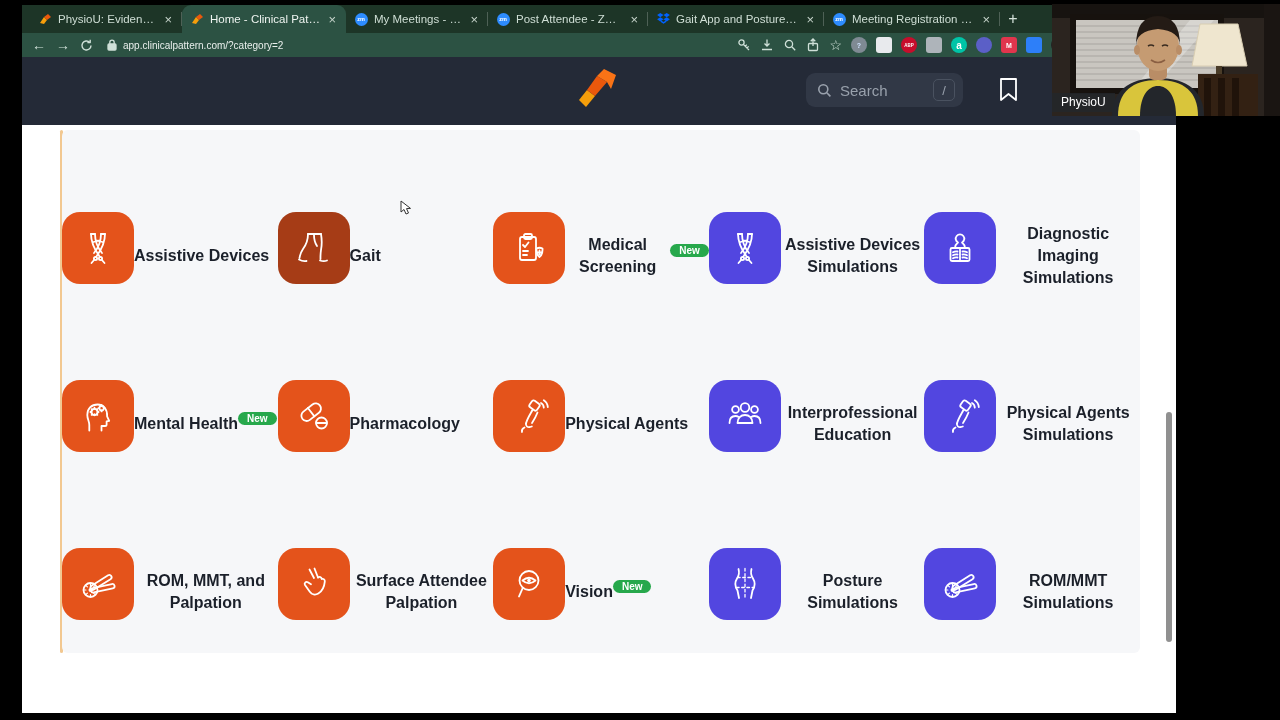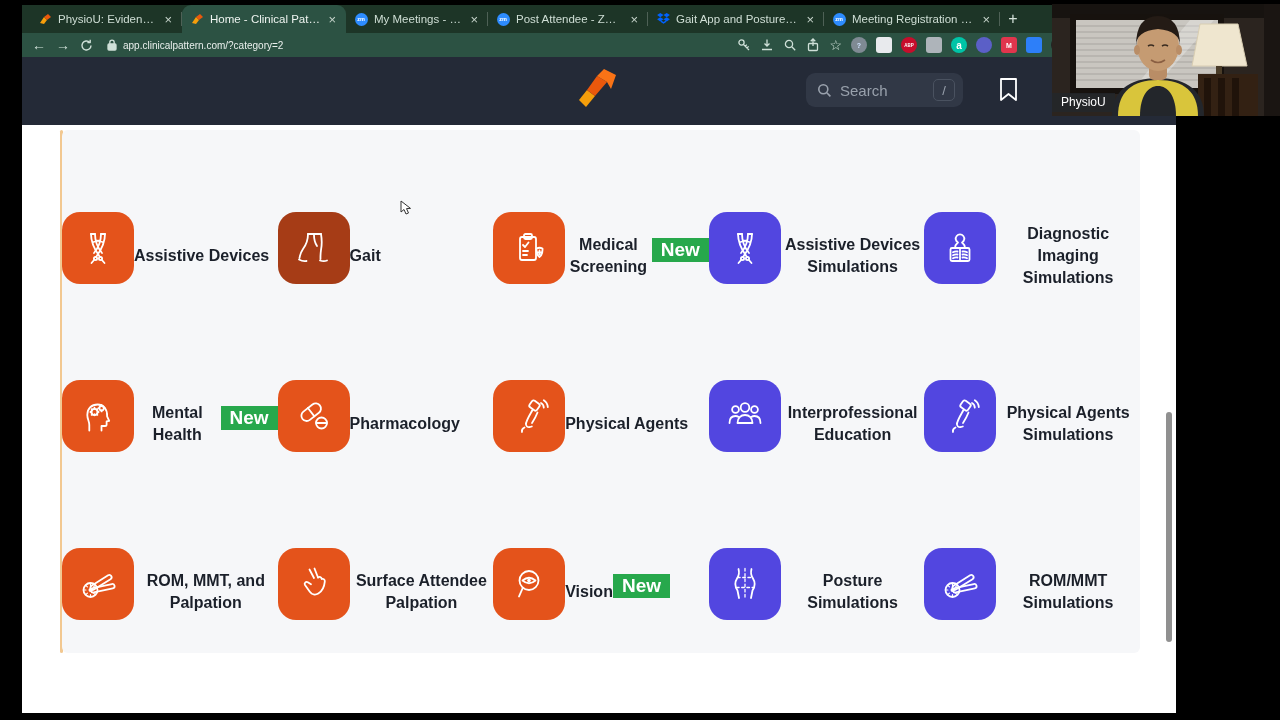--- a/index.html
+++ b/index.html
@@ -39,21 +39,21 @@
   .search-pill .ph{font-size:15px;color:#99a1ac;flex:1;}
   .slash-key{width:22px;height:22px;border:1.5px solid #4a5260;border-radius:5px;color:#9aa2ad;font-size:13px;display:flex;align-items:center;justify-content:center;}
   .bookmark{position:absolute;left:977px;top:20px;}
 
   .accent-line{position:absolute;left:38px;top:73px;width:3px;height:523px;background:#f2c891;border-radius:2px;}
   .content{position:absolute;left:40px;top:73px;width:1078px;height:523px;background:#f6f7f9;border-radius:6px;}
   .grid{display:flex;flex-wrap:wrap;padding-top:34px;}
   .cell{width:20%;height:168px;display:flex;flex-direction:row;align-items:center;}
   .tile{width:72px;height:72px;border-radius:18px;display:flex;align-items:center;justify-content:center;flex:none;}
   .tlabel{margin-top:15px;font-size:16px;line-height:22px;font-weight:bold;color:#1b202a;text-align:center;max-width:180px;}
-  .badge{margin-top:4px;background:#27a84c;color:#fff;font-size:19px;font-weight:bold;padding:1px 9px;border-radius:0;}
+  .badge{margin-top:4px;background:#27a84c;color:#fff;font-size:10px;font-weight:bold;padding:1px 9px;border-radius:8px;}
   .scroll-thumb{position:absolute;left:1144px;top:355px;width:6px;height:230px;background:#909090;border-radius:3px;}
 
   
   .webcam{position:absolute;left:1052px;top:4px;width:232px;height:112px;background:#1a1512;overflow:hidden;}
   .cam-label{position:absolute;left:0;bottom:4px;background:rgba(35,38,43,.78);color:#fff;font-size:12px;padding:2px 9px 3px;}
 
   .cursor{position:absolute;left:399px;top:200px;}
   svg{display:block;}
 </style>
 </head>

